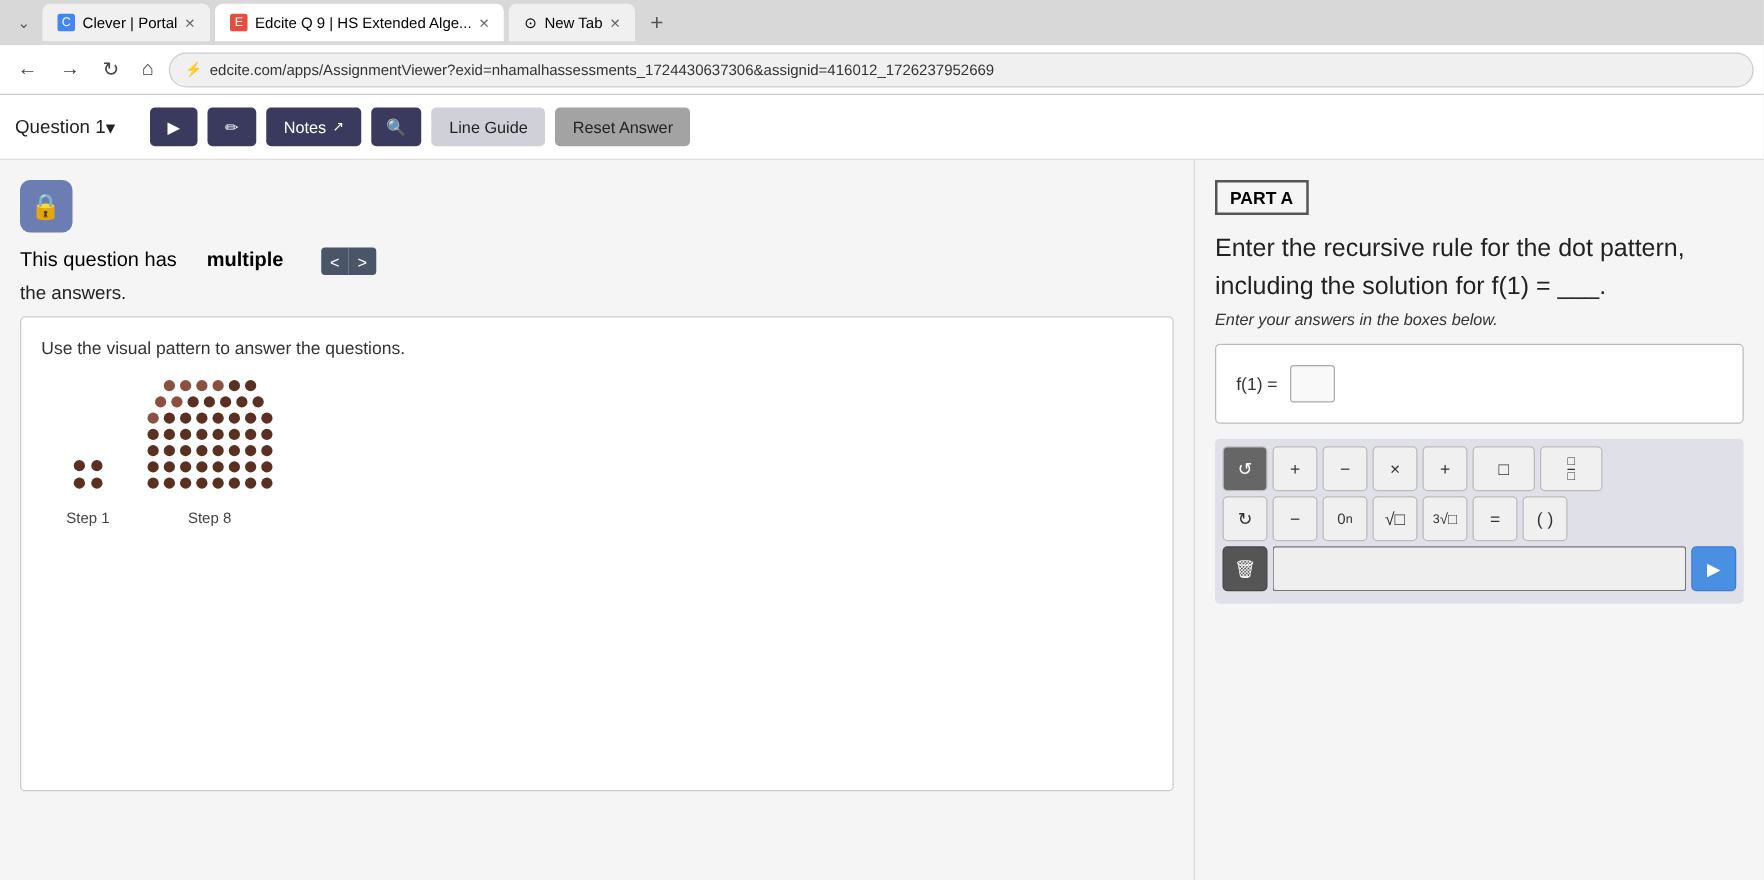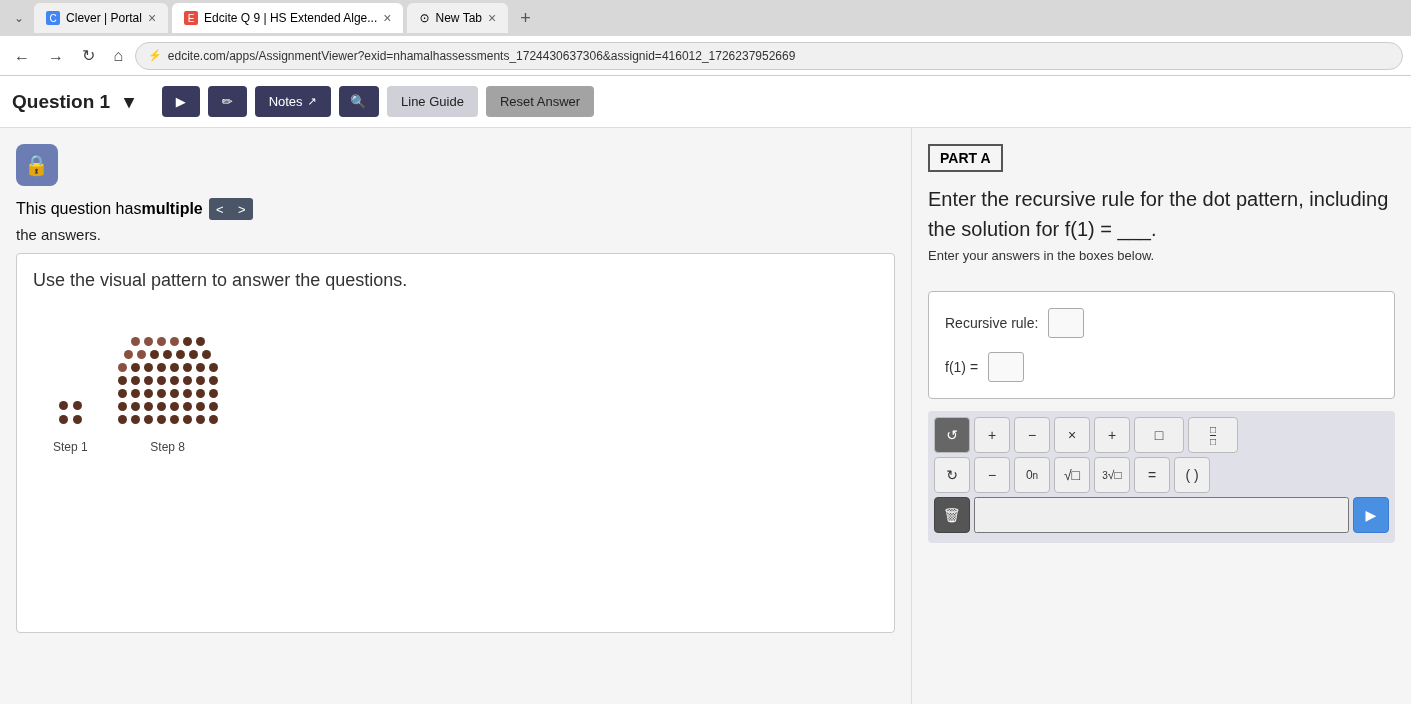--- a/index.html
+++ b/index.html
@@ -8,53 +8,53 @@
     .tab { display: flex; align-items: center; background: #f0f0f0; border-radius: 6px 6px 0 0; padding: 0 12px; height: 30px; font-size: 12px; gap: 6px; cursor: pointer; }
     .tab.active { background: #fff; }
     .tab-close { font-size: 14px; cursor: pointer; color: #666; }
     .tab-new { background: none; border: none; font-size: 18px; cursor: pointer; padding: 0 8px; color: #555; }
     .nav-bar { display: flex; align-items: center; background: #fff; height: 40px; padding: 0 8px; border-bottom: 1px solid #ccc; gap: 6px; }
     .nav-btn { background: none; border: none; cursor: pointer; font-size: 16px; color: #444; padding: 4px 6px; }
     .url-bar { flex: 1; background: #f0f0f0; border: 1px solid #ccc; border-radius: 16px; height: 28px; padding: 0 12px; font-size: 12px; color: #333; display: flex; align-items: center; }
 
     
     .toolbar { display: flex; align-items: center; background: #fff; border-bottom: 1px solid #ddd; padding: 6px 12px; gap: 8px; height: 52px; }
-    .question-selector { font-size: 19px; font-weight: bold; cursor: pointer; color: #222; display: flex; align-items: center; gap: 14px; }
+    .question-selector { font-size: 15px; font-weight: normal; cursor: pointer; color: #222; display: flex; align-items: center; gap: 0; }
     .tool-btn { background: #3a3a5e; color: #fff; border: none; border-radius: 4px; padding: 8px 14px; cursor: pointer; font-size: 13px; display: flex; align-items: center; gap: 5px; }
     .tool-btn.notes { background: #3a3a5e; }
     .tool-btn.search-btn { background: #3a3a5e; padding: 8px 12px; }
     .tool-btn.line-guide { background: #d0d0d8; color: #222; }
     .tool-btn.reset { background: #a3a3a3; color: #222; }
 
     
     .main { display: flex; background: #f5f5f5; height: calc(704px - 36px - 40px - 52px); }
 
     
     .left-panel { flex: 1; padding: 16px; background: #f5f5f5; }
     .avatar-icon { width: 42px; height: 42px; background: #6b7db3; border-radius: 8px; display: flex; align-items: center; justify-content: center; margin-bottom: 12px; color: white; font-size: 20px; }
     .nav-arrows { display: inline-flex; gap: 0; margin: 0 6px; }
     .arrow-btn { background: #4a5568; color: #fff; border: none; width: 22px; height: 22px; cursor: pointer; font-size: 13px; display: flex; align-items: center; justify-content: center; }
     .arrow-btn:first-child { border-radius: 3px 0 0 3px; }
     .arrow-btn:last-child { border-radius: 0 3px 3px 0; }
 
     
     .pattern-box { border: 1px solid #ccc; background: #fff; border-radius: 4px; padding: 16px; margin-top: 8px; min-height: 380px; }
-    .pattern-title { font-size: 18px; color: #333; margin-bottom: 36px; }
+    .pattern-title { font-size: 14px; color: #333; margin-bottom: 8px; }
     .steps-container { display: flex; align-items: flex-end; gap: 30px; padding: 10px 20px; }
     .step { display: flex; flex-direction: column; align-items: center; gap: 8px; }
     .step-label { font-size: 12px; color: #444; margin-top: 8px; }
     .dot-grid { display: grid; gap: 4px; }
     .dot { width: 9px; height: 9px; background: #5a3020; border-radius: 50%; }
     .dot.light { background: #8a5040; }
 
     
-    .right-panel { width: 500px; padding: 16px; background: #f5f5f5; border-left: 1px solid #ddd; }
+    .right-panel { width: 456px; padding: 16px; background: #f5f5f5; border-left: 1px solid #ddd; }
     .part-label { display: inline-block; border: 2px solid #555; padding: 4px 10px; font-weight: bold; font-size: 14px; margin-bottom: 12px; }
     .part-instructions { font-size: 20px; color: #222; margin-bottom: 4px; line-height: 1.5; }
-    .part-sub { font-size: 13px; color: #333; margin-bottom: 28px; }
+    .part-sub { font-style: italic; font-size: 13px; color: #333; margin-bottom: 12px; }
     .answer-box { border: 1px solid #bbb; border-radius: 4px; background: #fff; padding: 16px; margin-bottom: 12px; }
     .answer-row { display: flex; align-items: center; gap: 10px; margin-bottom: 14px; font-size: 14px; color: #333; }
     .answer-row:last-child { margin-bottom: 0; }
     .answer-input { width: 36px; height: 30px; border: 1px solid #aaa; border-radius: 3px; background: #f9f9f9; }
 
     
     .math-keyboard { background: #e0e0e8; border-radius: 4px; padding: 6px; }
     .keyboard-row { display: flex; gap: 4px; margin-bottom: 4px; }
     .key-btn { background: #f0f0f0; border: 1px solid #bbb; border-radius: 4px; min-width: 36px; height: 36px; font-size: 14px; cursor: pointer; display: flex; align-items: center; justify-content: center; color: #333; }
     .key-btn.blue { background: #4a90e2; color: #fff; border-color: #3a7bd5; }
@@ -135,21 +135,21 @@
 </div>
 
 <div class="main">
 
   <div class="left-panel">
 
     <div class="avatar-icon">
       <span style="font-size:20px;">🔒</span>
     </div>
 
-    <div style="display:flex; align-items:center; flex-wrap:wrap; margin-bottom:6px;">
+    <div style="display:flex; align-items:center; flex-wrap:wrap; margin-bottom:6px;gap:24px;">
       <span>This question has </span>
       <strong>multiple</strong>
       <div class="nav-arrows" style="margin:0 6px;">
         <button class="arrow-btn">&lt;</button>
         <button class="arrow-btn">&gt;</button>
       </div>
     </div>
     <div style="font-size:15px; color:#222; margin-bottom:10px;">the answers.</div>
 
     <div class="pattern-box">
@@ -247,24 +247,20 @@
 
   <div class="right-panel">
     
     <div class="part-label">PART A</div>
     
     <div class="part-instructions">Enter the recursive rule for the dot pattern, including the solution for f(1) = ___.</div>
     
     <div class="part-sub">Enter your answers in the boxes below.</div>
     
     <div class="answer-box">
-      <div class="answer-row">
-        <span>Recursive rule:</span>
-        <input type="text" class="answer-input" style="">
-      </div>
       <div class="answer-row">
         <span>f(1) =</span>
         <input type="text" class="answer-input" style="">
       </div>
     </div>
     
     
     <div class="math-keyboard">
 
       <div class="keyboard-row">

